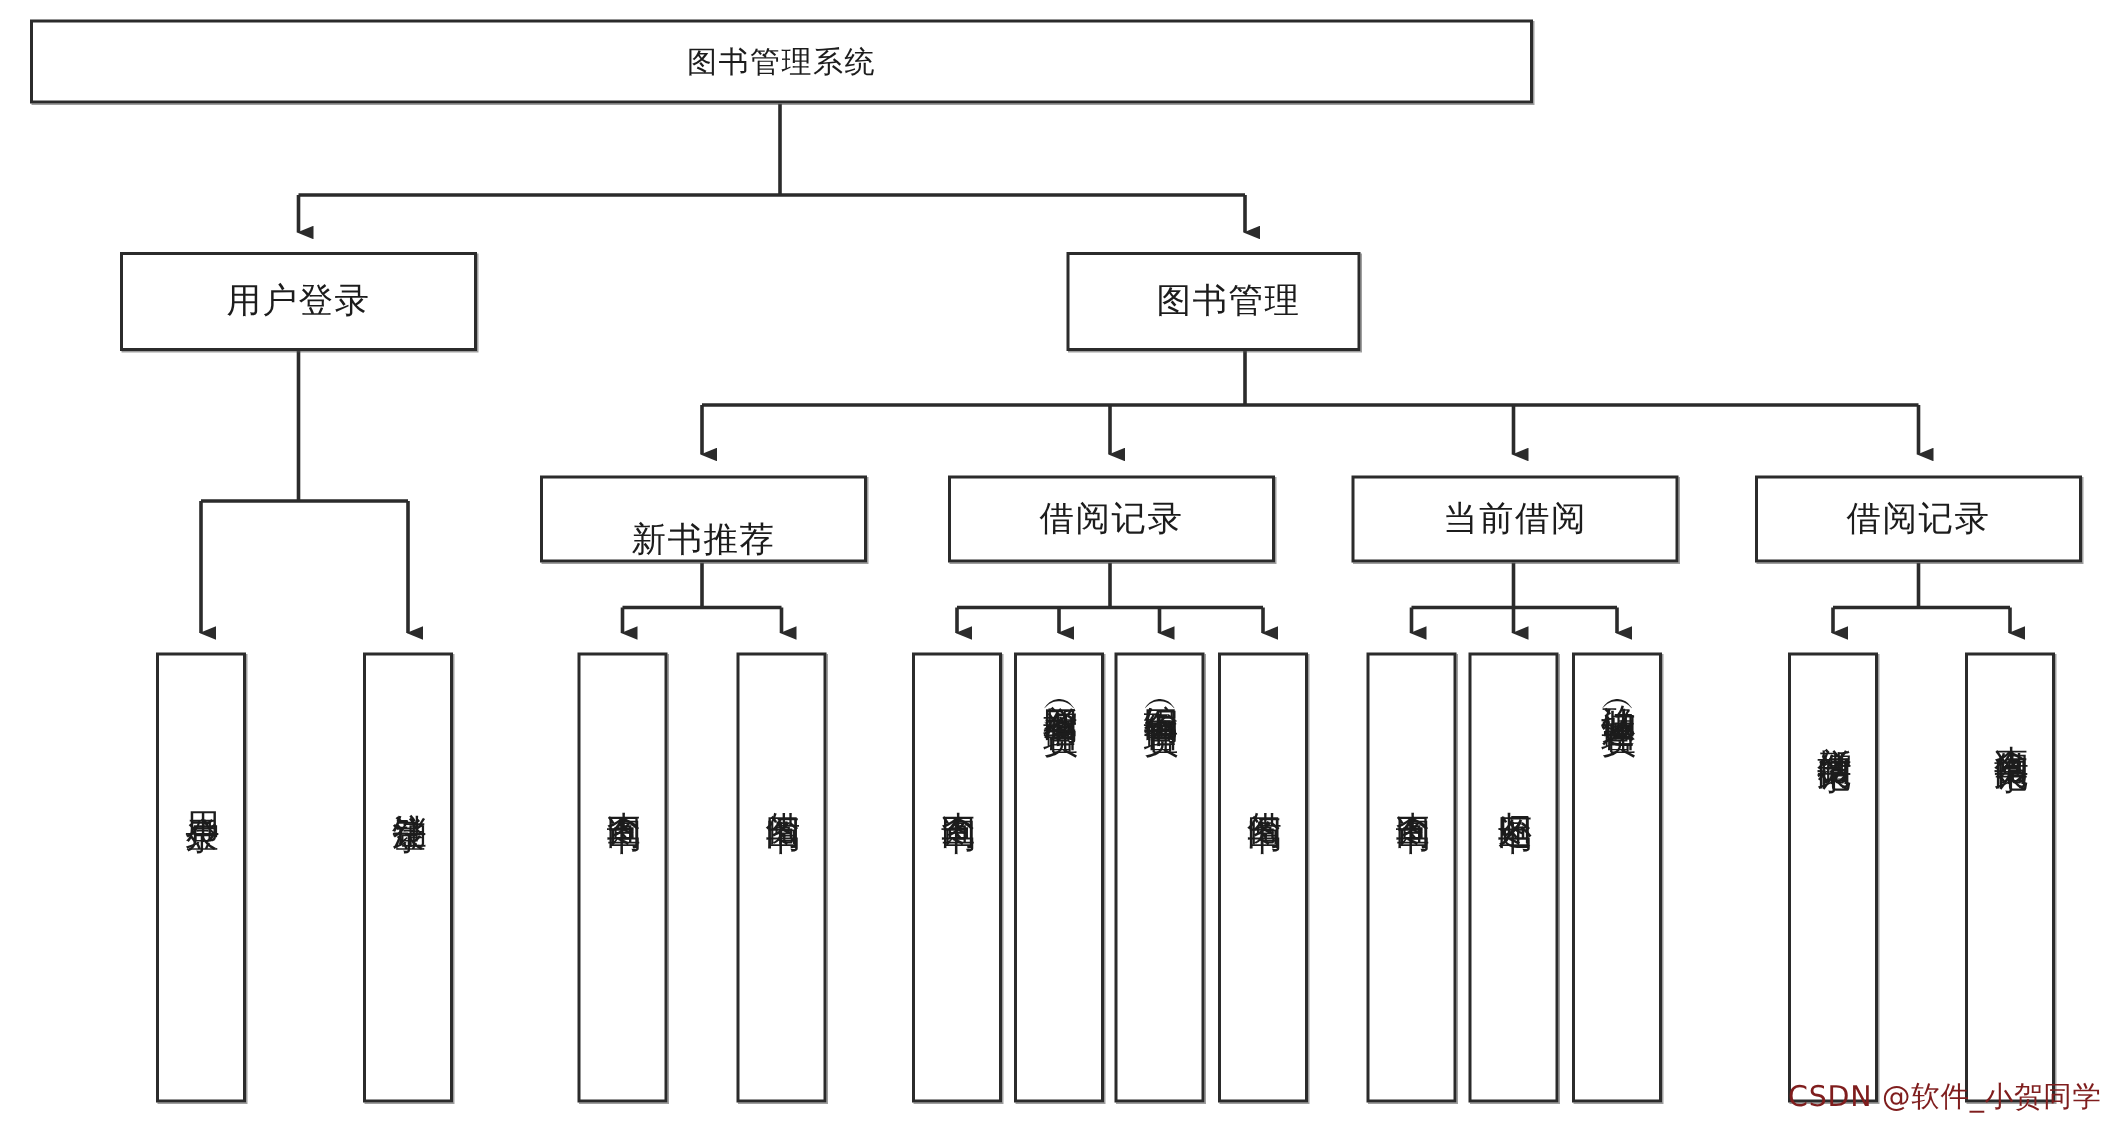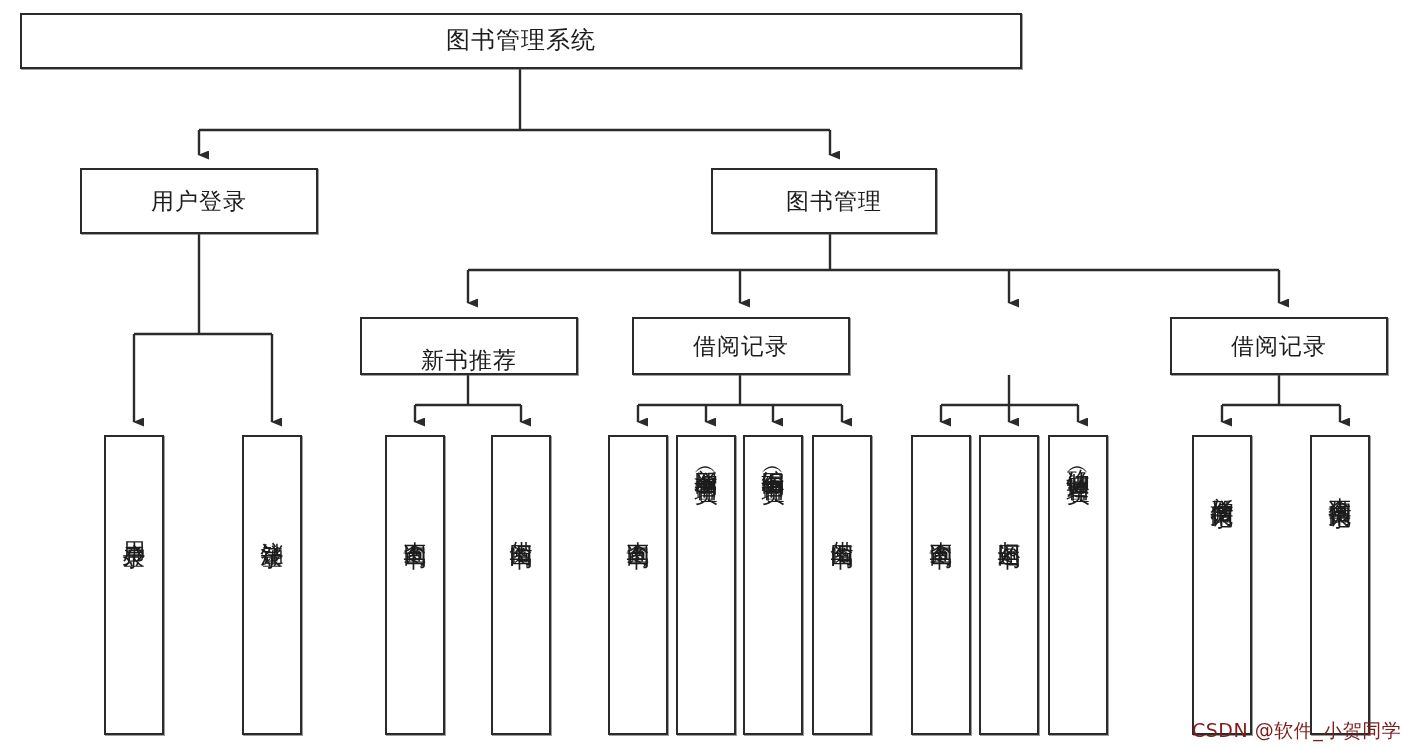--- a/index.html
+++ b/index.html
@@ -50,21 +50,21 @@
     letter-spacing: 2px;
     font-size: 23px;
     white-space: nowrap;
     line-height: 1;
   }
   .node.vertical {
     align-items: flex-start;
     justify-content: center;
     padding-top: 14px;
   }
-  .node.root .node-label { font-size: 24px; }
+  .node.root .node-label { font-size: 20px; }
   .watermark {
     position: absolute;
     font-size: 19px;
     color: #7f1d1d;
     letter-spacing: 0.5px;
     white-space: nowrap;
   }
 </style>
 </head>
 <body>
@@ -121,29 +121,32 @@
     </g>
   </svg>
 
   <div class="node root" style="left:20px; top:13px; width:1002px; height:56px;">
     <span class="node-label">图书管理系统</span>
   </div>
 
   <div class="node" style="left:80px; top:168px; width:238px; height:66px;">
     <span class="node-label">用户登录</span>
   </div>
-  <div class="node" style="left:711px; top:168px; width:226px; height:66px;padding-left:20px;">
+  <div class="node" style="left:711px; top:168px; width:196px; height:66px;padding-left:20px;">
     <span class="node-label">图书管理</span>
   </div>
 
   <div class="node" style="left:360px; top:317px; width:218px; height:58px;align-items:flex-end;">
     <span class="node-label">新书推荐</span>
   </div>
   <div class="node" style="left:632px; top:317px; width:218px; height:58px;">
     <span class="node-label">借阅记录</span>
+  </div>
+  <div class="node" style="left:901px; top:317px; width:218px; height:58px;">
+    <span class="node-label">当前借阅</span>
   </div>
   <div class="node" style="left:1170px; top:317px; width:218px; height:58px;">
     <span class="node-label">借阅记录</span>
   </div>
 
   <div class="node vertical" style="left:104px; top:435px; width:60px; height:300px; padding-top:86px;">
     <span class="node-label">用户登录</span>
   </div>
   <div class="node vertical" style="left:242px; top:435px; width:60px; height:300px; padding-top:86px;">
     <span class="node-label">注销登录</span>

